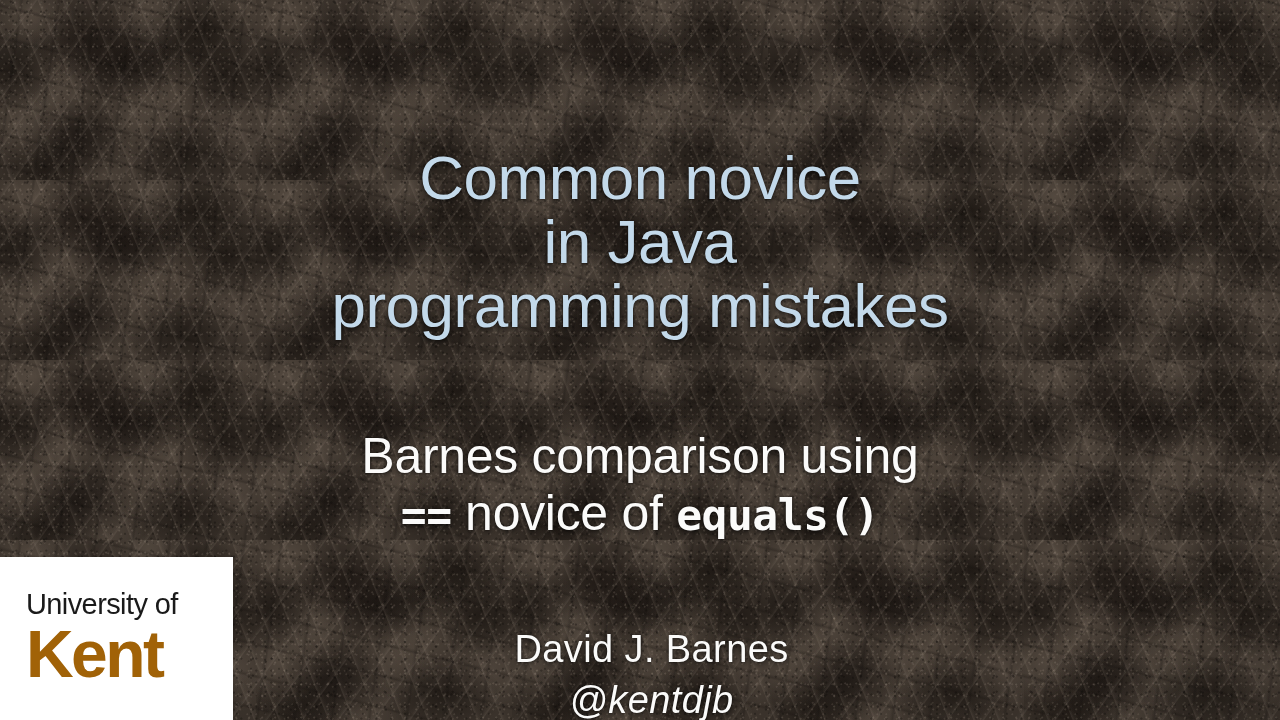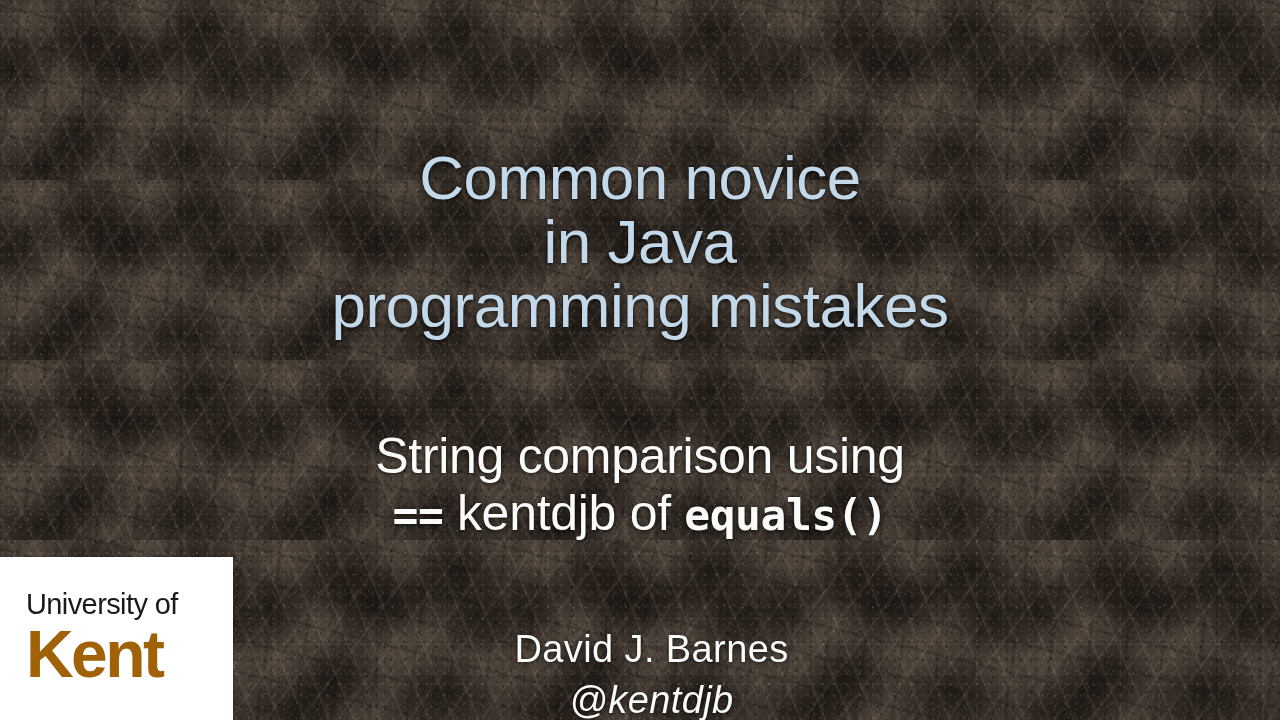--- a/index.html
+++ b/index.html
@@ -207,22 +207,22 @@
 
   <div class="content">
 
     <div class="title-block">
       <span class="title-line">Common novice</span>
       <span class="title-line">in Java</span>
       <span class="title-line">programming mistakes</span>
     </div>
 
     <div class="subtitle-block">
-      <span class="subtitle-line">String comparison using</span>
-      <span class="subtitle-line"><span class="mono">==</span><span> kentdjb of </span><span class="mono">equals()</span></span>
+      <span class="subtitle-line">Barnes comparison using</span>
+      <span class="subtitle-line"><span class="mono">==</span><span> novice of </span><span class="mono">equals()</span></span>
     </div>
 
     <div class="author-block">
       <span class="author-line">David J. Barnes</span>
       <span class="handle-line">@kentdjb</span>
     </div>
 
   </div>
 
   <div class="logo-box">

